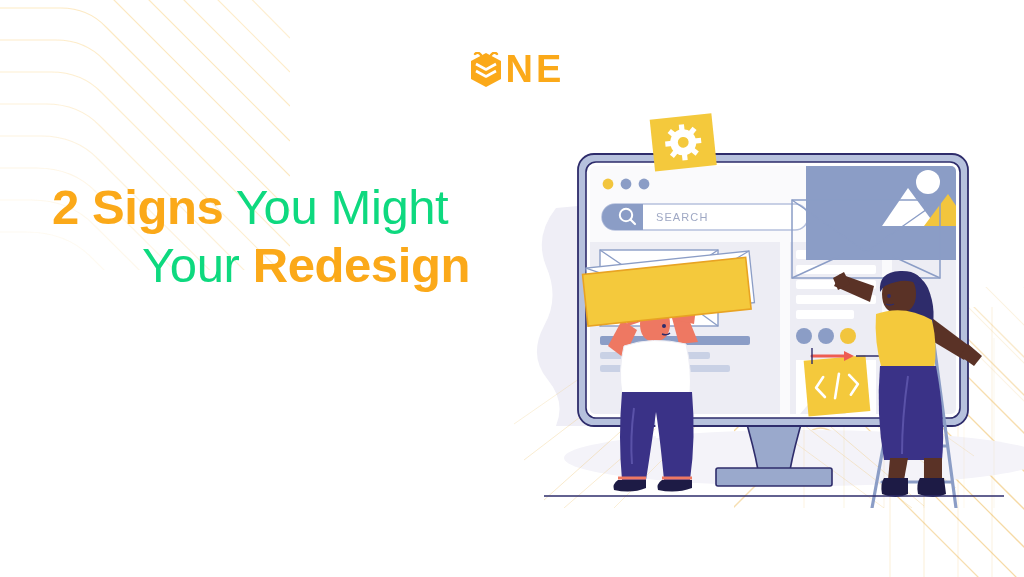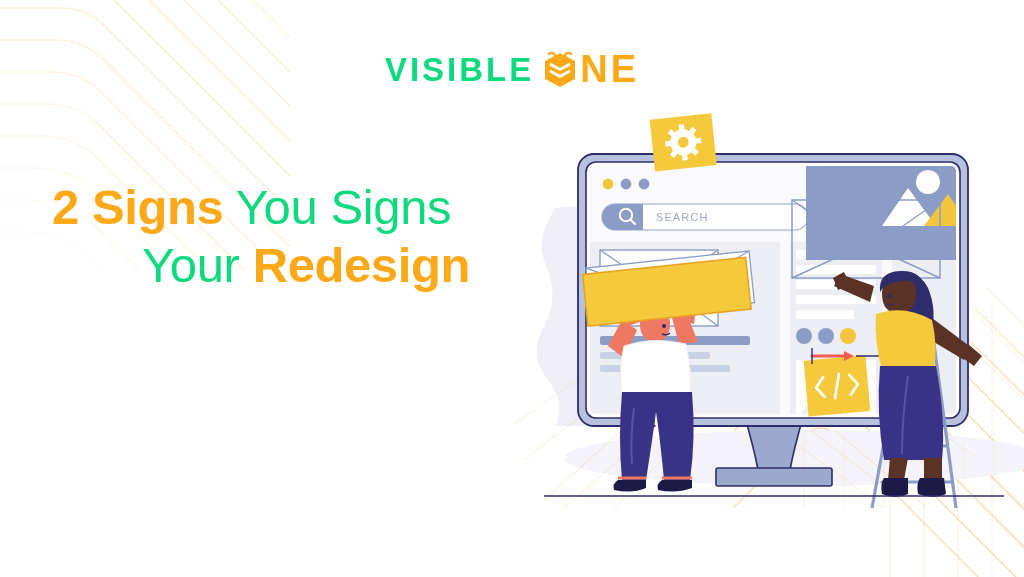--- a/index.html
+++ b/index.html
@@ -105,35 +105,34 @@
     <g stroke="#E8A323" stroke-width="1.1" fill="none">
       <path d="M-100 40 L60 -120 Q74 -134 90 -120 L300 90" opacity="0.22"></path>
       <path d="M-100 78 L60 -82 Q74 -96 90 -82 L300 128" opacity="0.24"></path>
       <path d="M-100 116 L60 -44 Q74 -58 90 -44 L300 166" opacity="0.24"></path>
       <path d="M-100 154 L60 -6 Q74 -20 90 -6 L300 204" opacity="0.22"></path>
     </g>
   </svg>
 
   <div class="logo">
     <div class="logo-word">
-      <span class="logo-visible">VISIBLE</span>
       <svg class="logo-bee" viewBox="0 0 34 36" fill="none">
         <path d="M6 2 Q9 -1 12 3" stroke="#FBA919" stroke-width="2.4" stroke-linecap="round"></path>
         <path d="M28 2 Q25 -1 22 3" stroke="#FBA919" stroke-width="2.4" stroke-linecap="round"></path>
         <path d="M17 1 L32 9 L32 27 L17 35 L2 27 L2 9 Z" fill="#FBA919"></path>
         <path d="M7 12 L17 17.5 L27 12" stroke="#ffffff" stroke-width="2.6" stroke-linejoin="round" fill="none"></path>
         <path d="M7 19 L17 24.5 L27 19" stroke="#ffffff" stroke-width="2.6" stroke-linejoin="round" fill="none"></path>
       </svg>
       <span class="logo-ne">NE</span>
     </div>
   </div>
 
   <div class="headline">
     <span class="ln ln-1">
-      <span class="hl-o">2 Signs</span><span class="hl-g"> You Signs</span>
+      <span class="hl-o">2 Signs</span><span class="hl-g"> You Might</span>
     </span>
     <span class="ln ln-3">
       <span class="hl-g">Your </span><span class="hl-o">Redesign</span>
     </span>
   </div>
 
   <div class="illu">
   <svg viewBox="0 0 532 400" fill="none" xmlns="http://www.w3.org/2000/svg">
     <defs>
       <clipPath id="screenClip">

